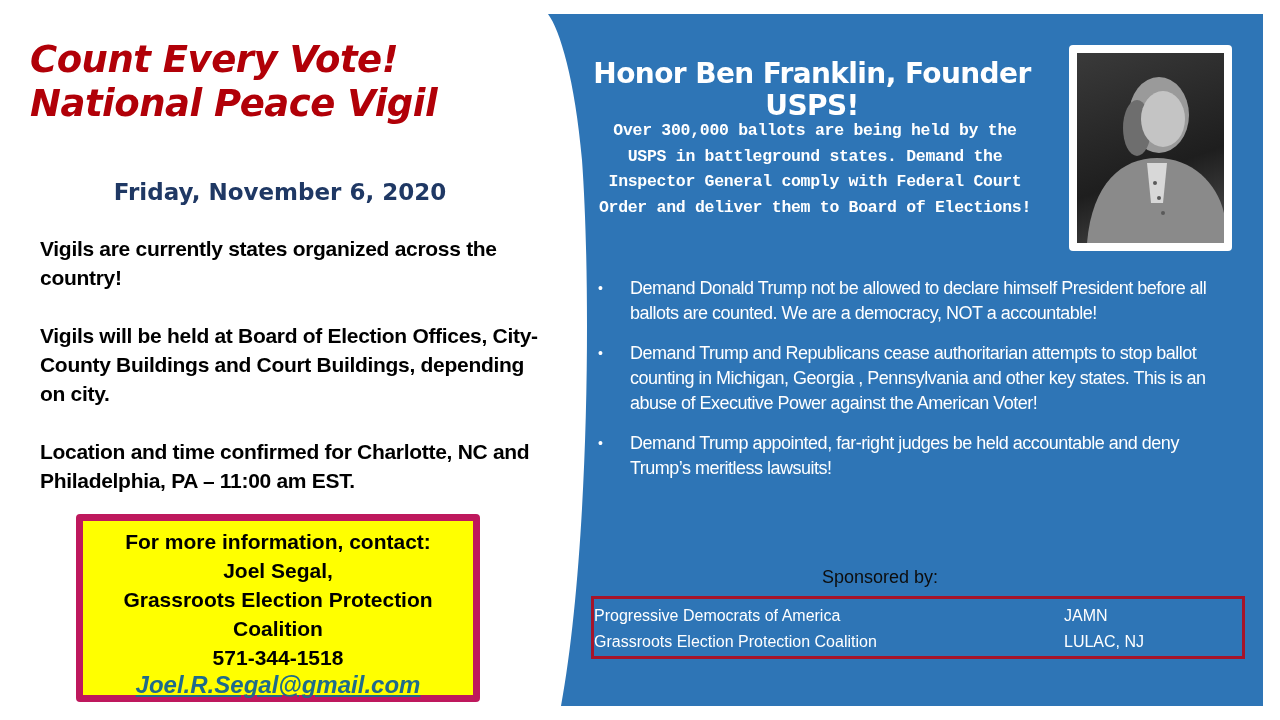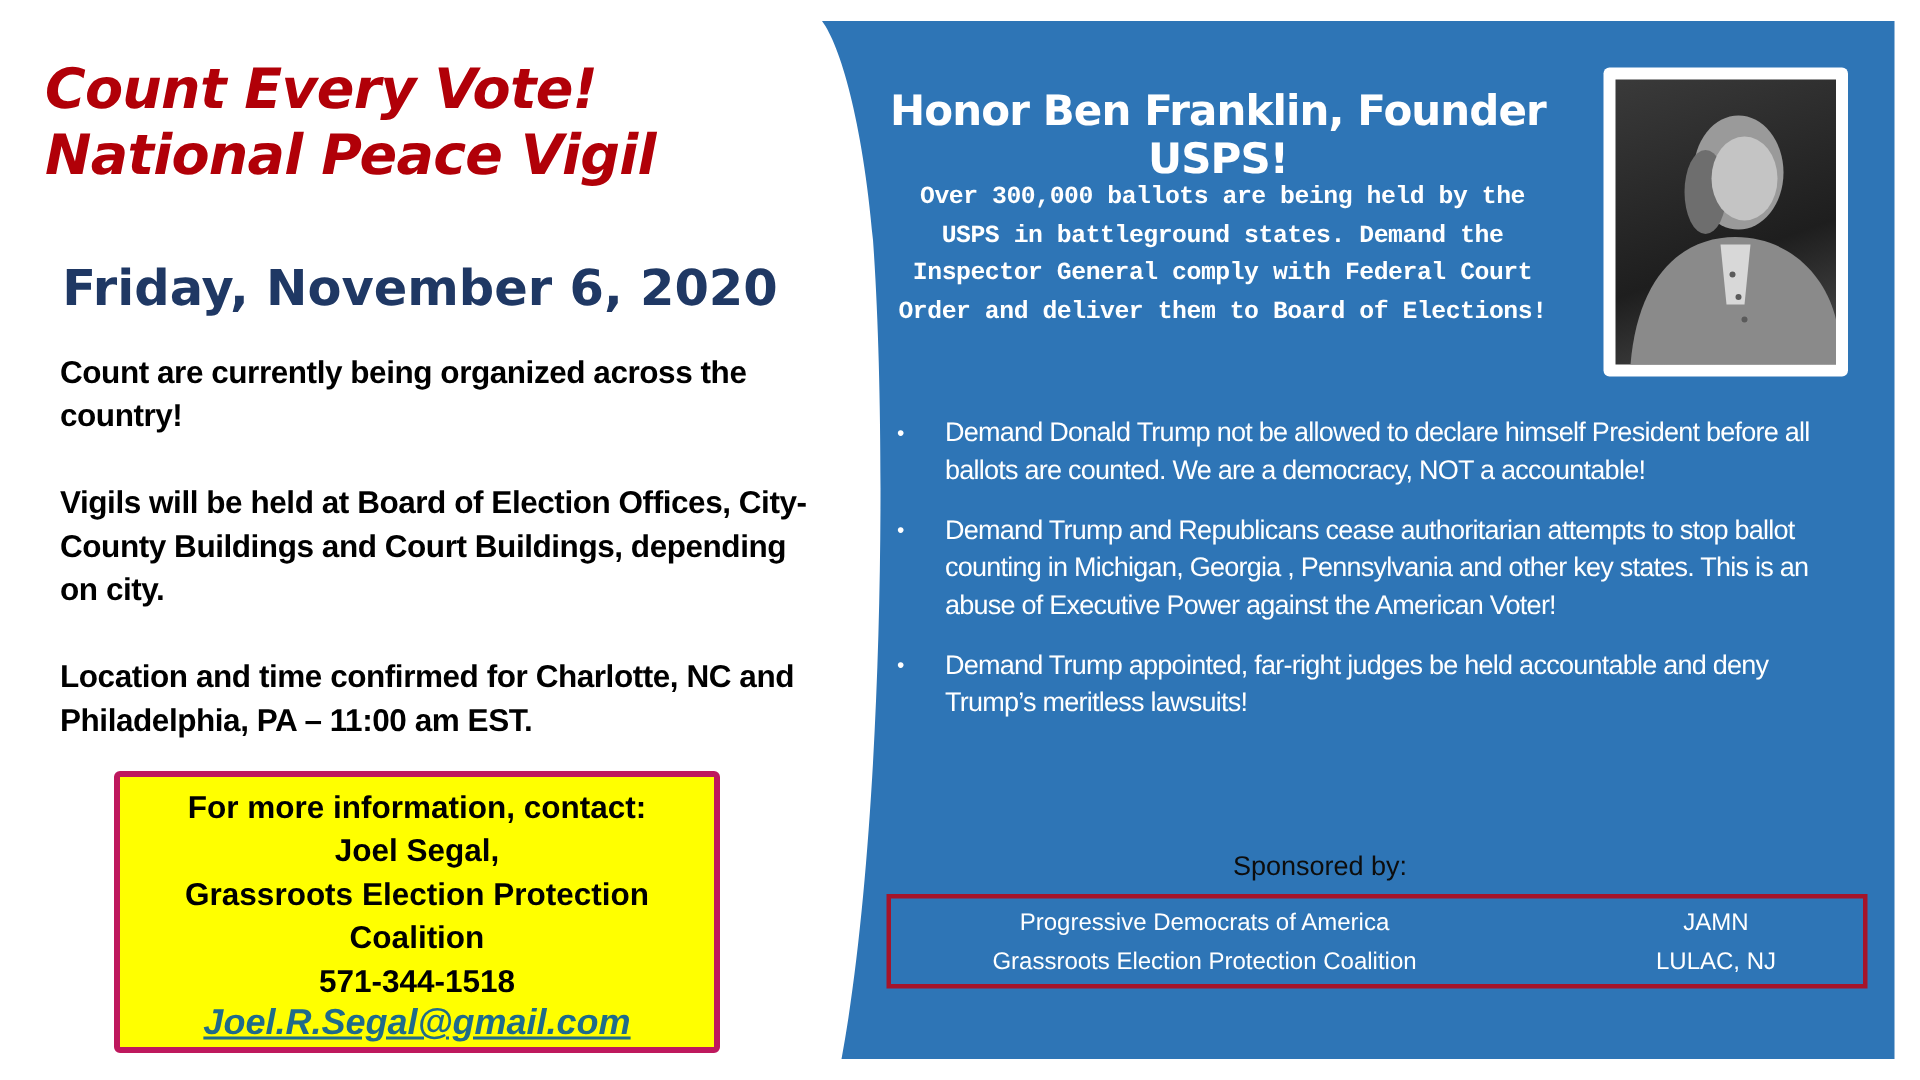--- a/index.html
+++ b/index.html
@@ -11,32 +11,32 @@
   .title {
     position: absolute; left: 30px; top: 38px; width: 490px;
     text-align: left; color: #b10008;
     font-family: "DejaVu Sans", sans-serif; font-weight: bold; font-style: italic;
     font-size: 37px; line-height: 44px; letter-spacing: -0.5px;
     white-space: nowrap; overflow: hidden;
   }
   .date {
     position: absolute; left: 30px; top: 170px; width: 500px; text-align: center;
     color: #1f3864; font-family: "DejaVu Sans", sans-serif; font-weight: bold;
-    font-size: 33px; line-height: 44px;
+    font-size: 23px; line-height: 44px;
   }
   .left-body {
     position: absolute; left: 40px; top: 234px; width: 510px;
     color: #000; font-family: "Liberation Sans", sans-serif; font-weight: bold;
     font-size: 21px; line-height: 29px; letter-spacing: -0.3px;
   }
   .left-body p { margin-bottom: 29px; }
 
   .contact-box {
     position: absolute; left: 76px; top: 514px; width: 404px; height: 188px;
-    background: #ffff00; border: 4px solid #be185d; border-radius: 4px;
+    background: #ffff00; border: 7px solid #be185d; border-radius: 4px;
     text-align: center; color: #000;
     font-family: "Liberation Sans", sans-serif; font-weight: bold;
     font-size: 21px; line-height: 29px; padding-top: 6px;
   }
   .contact-box .email {
     color: #1f6b8a; font-style: italic; text-decoration: underline;
     font-size: 24px; line-height: 26px; cursor: pointer;
   }
 
   .honor-title {
@@ -68,40 +68,40 @@
 
   .sponsored-label {
     position: absolute; left: 730px; top: 564px; width: 300px; text-align: center;
     color: #0d0d0d; font-family: "Liberation Sans", sans-serif; font-size: 18px; line-height: 26px;
   }
   .sponsor-box {
     position: absolute; left: 591px; top: 596px; width: 654px; height: 63px;
     border: 3px solid #a5142a; color: #fff;
     font-family: "Liberation Sans", sans-serif; font-size: 16px; line-height: 26px;
   }
-  .sponsor-col { position: absolute; top: 4px; text-align: center; }
+  .sponsor-col { position: absolute; top: 4px; }
   .sponsor-col.left { left: 0; width: 418px; }
   .sponsor-col.right { left: 470px; width: 160px; }
 </style>
 </head>
 <body>
 
 <svg class="blue-panel-svg" viewBox="0 0 1280 720">
   <path d="M548 14 L1263 14 L1263 706 L561 706 C 588 560, 592 300, 582 160 C 575 80, 560 30, 548 14 Z" fill="#2e75b6"></path>
 </svg>
 
 <div class="title">
   <div>Count Every Vote!</div>
   <div>National Peace Vigil</div>
 </div>
 
 <div class="date">Friday, November 6, 2020</div>
 
 <div class="left-body">
-  <p>Count are currently being organized across the country!</p>
+  <p>Vigils are currently states organized across the country!</p>
   <p>Vigils will be held at Board of Election Offices, City-County Buildings and Court Buildings, depending on city.</p>
   <p>Location and time confirmed for Charlotte, NC and Philadelphia, PA – 11:00 am EST.</p>
 </div>
 
 <div class="contact-box">
   <div>For more information, contact:</div>
   <div>Joel Segal,</div>
   <div>Grassroots Election Protection</div>
   <div>Coalition</div>
   <div>571-344-1518</div>

